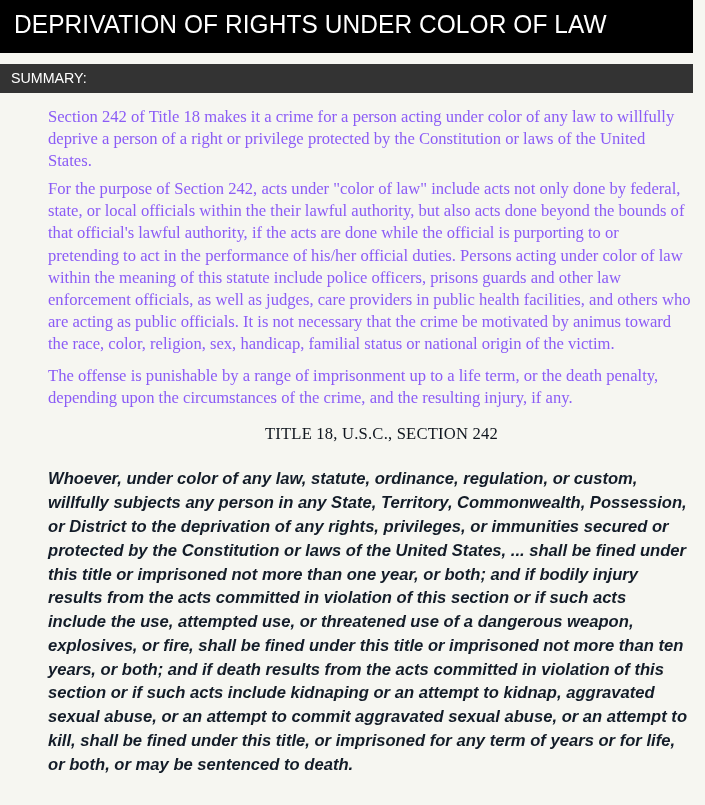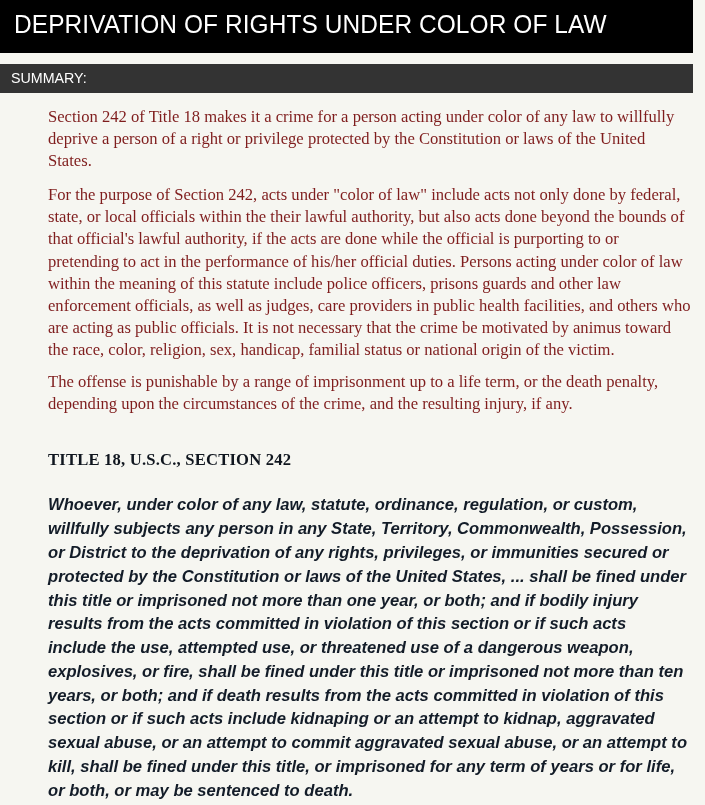--- a/index.html
+++ b/index.html
@@ -75,37 +75,37 @@
     position: absolute;
     left: 48px;
     top: 106px;
     width: 645px;
   }
 
   .para {
     margin: 0;
     font-size: 16.6px;
     line-height: 22.1px;
-    color: #7f1d1d;
+    color: #8b5cf6;
     text-align: left;
     font-family: "Liberation Serif", "DejaVu Serif", serif;
   }
   .para + .para {
-    margin-top: 12px;
+    margin-top: 6px;
   }
   .para.spaced {
     margin-top: 10px;
   }
 
   .section-heading {
-    margin: 34px 0 0 0;
+    margin: 14px 0 0 0;
     font-size: 16.6px;
     line-height: 22.1px;
-    font-weight: bold;
-    text-align: left;
+    font-weight: normal;
+    text-align: right;
     color: #10161f;
     letter-spacing: 0.2px;
     padding-right: 195px;
     font-family: "Liberation Serif", "DejaVu Serif", serif;
   }
 
   .statute {
     margin: 22px 12px 0 0;
     font-size: 16.6px;
     line-height: 23.8px;

